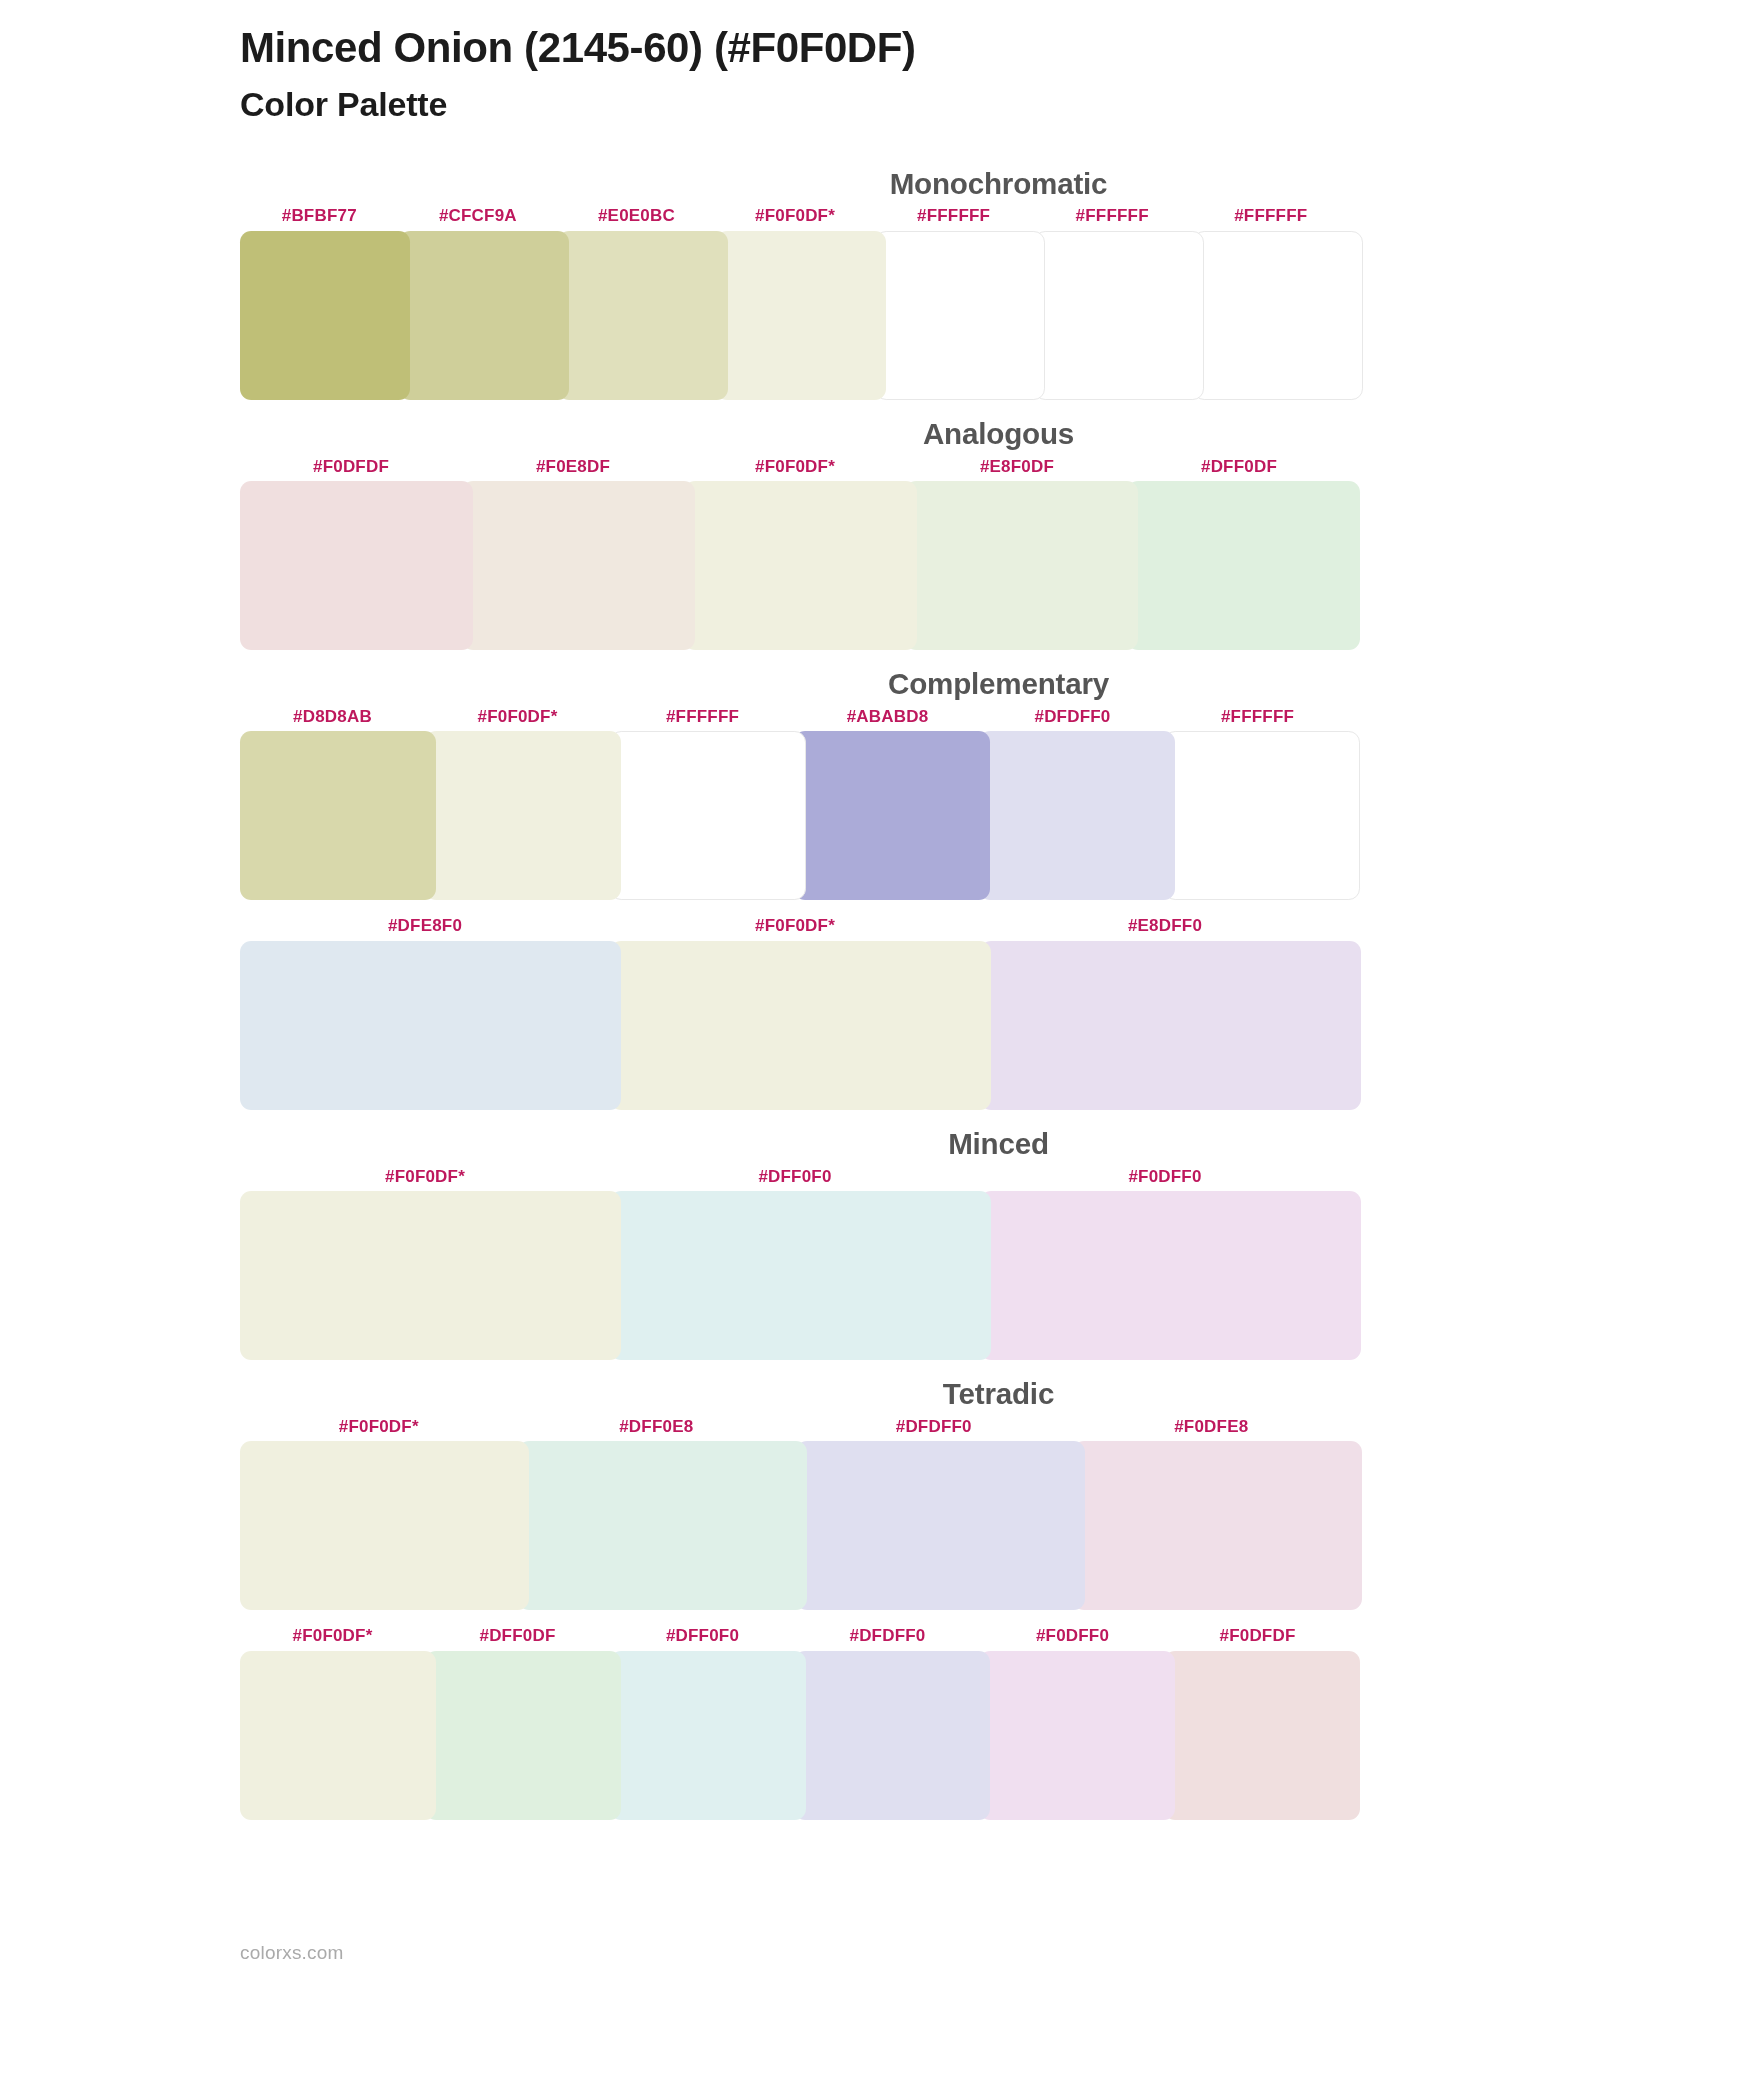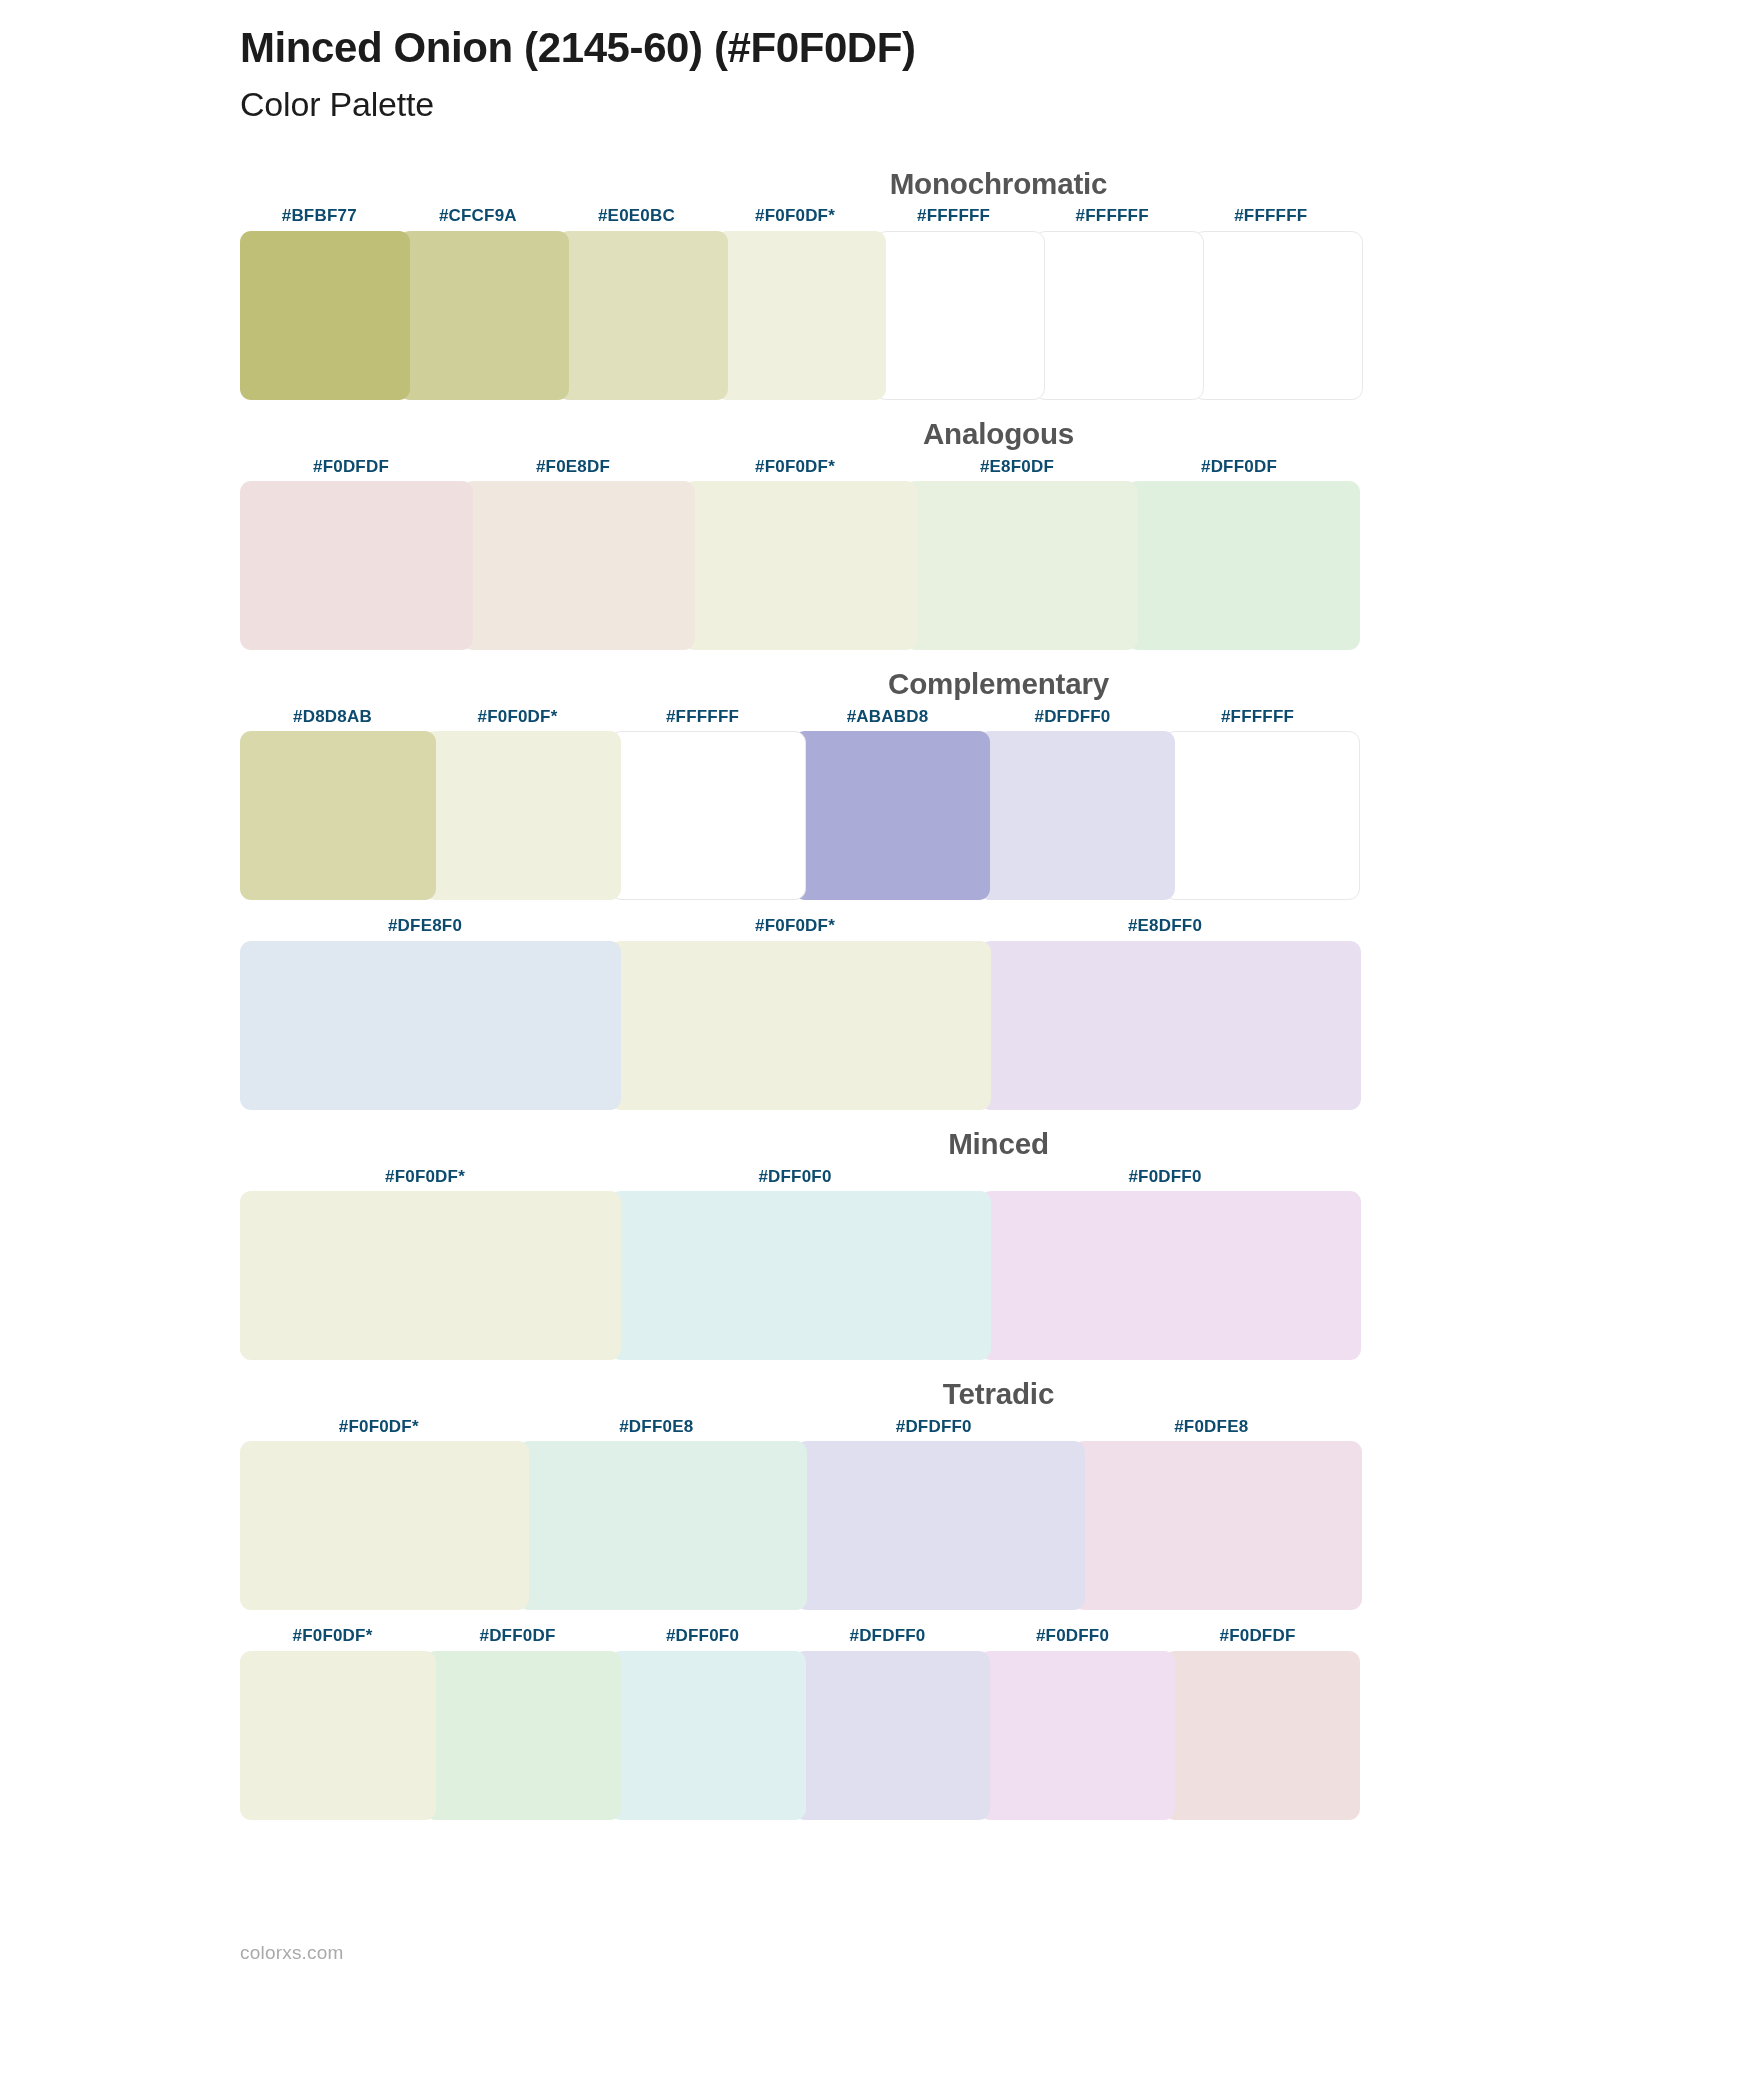--- a/index.html
+++ b/index.html
@@ -28,21 +28,21 @@
     font-size: 42px;
     font-weight: bold;
     color: #1c1c1c;
     letter-spacing: -0.4px;
     margin: 0;
     line-height: 1.15;
     font-family: "Liberation Sans", sans-serif;
   }
   .subtitle {
     font-size: 34px;
-    font-weight: normal;
+    font-weight: bold;
     color: #1c1c1c;
     letter-spacing: -0.2px;
     margin: 12.8px 0 0 0;
     line-height: 1.15;
     font-family: "Liberation Sans", sans-serif;
   }
   .sections {
     margin-top: 42px;
   }
   .section {
@@ -61,21 +61,21 @@
     line-height: 1.2;
   }
   .labels-row {
     display: flex;
     width: 1110px;
     margin-bottom: 4.8px;
   }
   .label-cell {
     font-size: 17px;
     font-weight: bold;
-    color: #0c4a6e;
+    color: #be185d;
     letter-spacing: 0.2px;
     white-space: nowrap;
     box-sizing: border-box;
   }
   .swatch-row {
     display: flex;
     width: 1110px;
     height: 169px;
   }
   .swatch {

